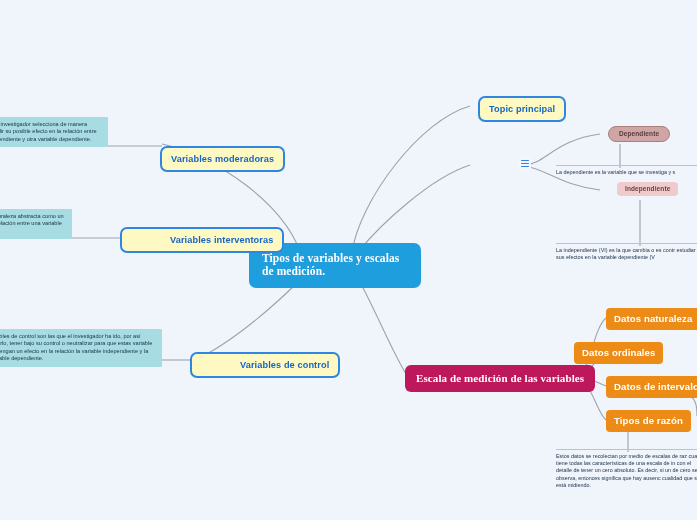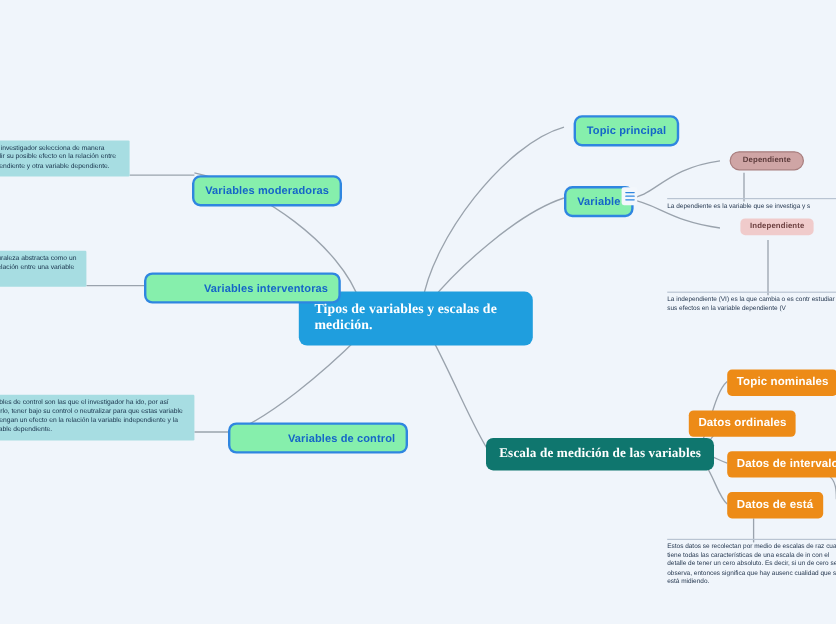--- a/index.html
+++ b/index.html
@@ -17,30 +17,30 @@
     background:#1f9ede;color:#ffffff;
     font-family:"Liberation Serif", serif;
     font-weight:bold;font-size:11.5px;line-height:13px;
     border-radius:7px;
     padding:9px 11px 10px 13px;
     white-space:normal;
     letter-spacing:.1px;
   }
   
   .filled{
-    background:#0f766e;color:#ffffff;
+    background:#be185d;color:#ffffff;
     font-family:"Liberation Serif", serif;
     font-weight:bold;font-size:11px;
     border-radius:6px;
     padding:7px 11px 8px 11px;
     letter-spacing:.1px;
   }
   
   .outline{
-    background:#86efac;color:#1565c8;
+    background:#fef9c3;color:#1565c8;
     border:2px solid #2f86e0;
     border-radius:7px;
     font-size:9.2px;font-weight:bold;
     padding:6px 9px 6px 9px;
     letter-spacing:.1px;
   }
   
   .orange{
     background:#ed8b17;color:#ffffff;
     border-radius:4px;
@@ -124,31 +124,28 @@
 
       <path d="M628,432 L 628,452"></path>
       <path d="M690,396 C 697,400 697,410 697,416"></path>
 
       <path d="M108,146 L 162,146"></path>
       <path d="M72,238 L 120,238"></path>
       <path d="M162,360 L 190,360"></path>
     </g>
   </svg>
 
-  <div class="node root" style="left:249px;top:243px;width:195px;">
+  <div class="node root" style="left:249px;top:243px;width:172px;">
     <span>Tipos de variables y escalas de medición.</span>
   </div>
 
   <div class="node outline" style="left:478px;top:96px;">
     <span>Topic principal</span>
   </div>
 
-  <div class="node outline" style="left:470px;top:155px;">
-    <span>Variable</span>
-  </div>
   <div class="node note-badge" style="left:518px;top:156px;">
     <span class="bars">
         <i></i>
         <i></i>
         <i></i>
       </span>
   </div>
 
   <div class="node mauve-pill" style="left:608px;top:126px;">
     <span>Dependiente</span>
@@ -183,29 +180,29 @@
   </div>
   <div class="node teal-note" style="left:-16px;top:329px;width:178px;">
     <span>ariables de control son las que el investigador ha ido, por así decirlo, tener bajo su control o neutralizar para que estas variable no tengan un efecto en la relación  la variable independiente y la variable dependiente.</span>
   </div>
 
   <div class="node filled" style="left:405px;top:365px;">
     <span>Escala de medición de las variables</span>
   </div>
 
   <div class="node orange" style="left:606px;top:308px;">
-    <span>Topic nominales</span>
+    <span>Datos naturaleza</span>
   </div>
   <div class="node orange" style="left:574px;top:342px;">
     <span>Datos ordinales</span>
   </div>
   <div class="node orange" style="left:606px;top:376px;">
     <span>Datos de intervalo</span>
   </div>
   <div class="node orange" style="left:606px;top:410px;">
-    <span>Datos de está</span>
+    <span>Tipos de razón</span>
   </div>
 
   <div class="node plain-note" style="left:556px;top:449px;width:145px;">
     <span>Estos datos se recolectan por medio de escalas de raz cual tiene todas las características de una escala de in con el detalle de tener un cero absoluto. Es decir, si un de cero se observa, entonces significa que hay ausenc cualidad que se está midiendo.</span>
   </div>
 
 </div>
 
 </body></html>

